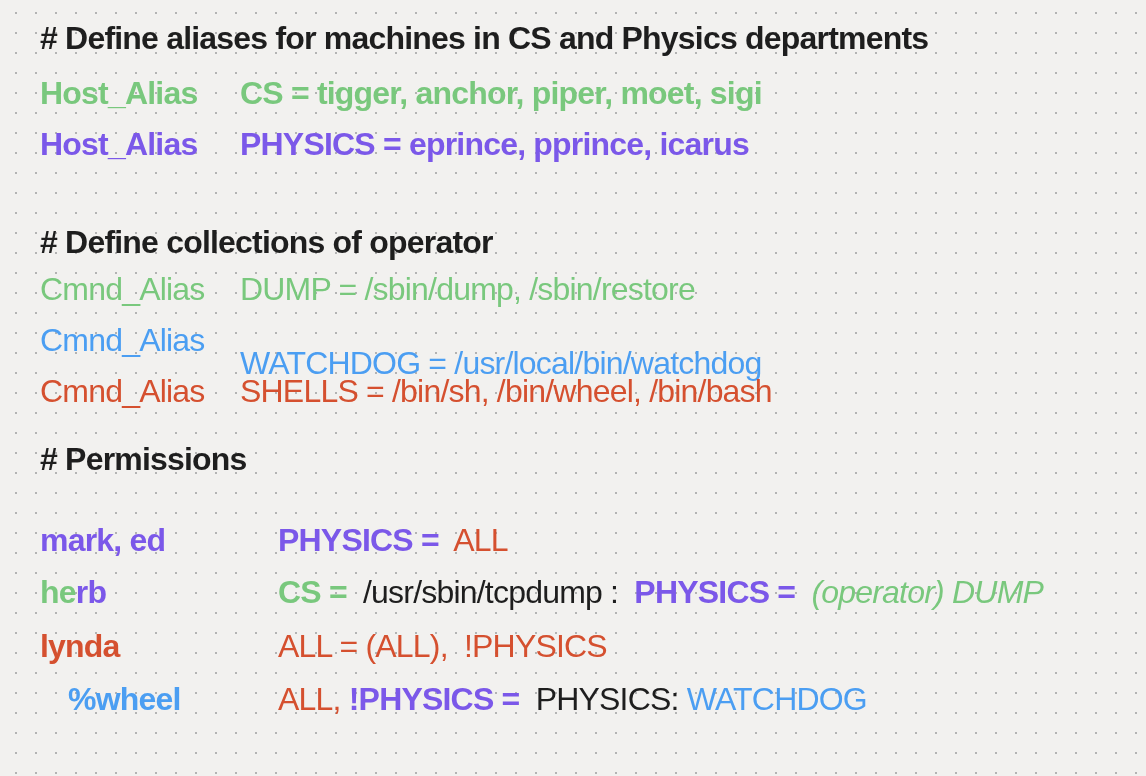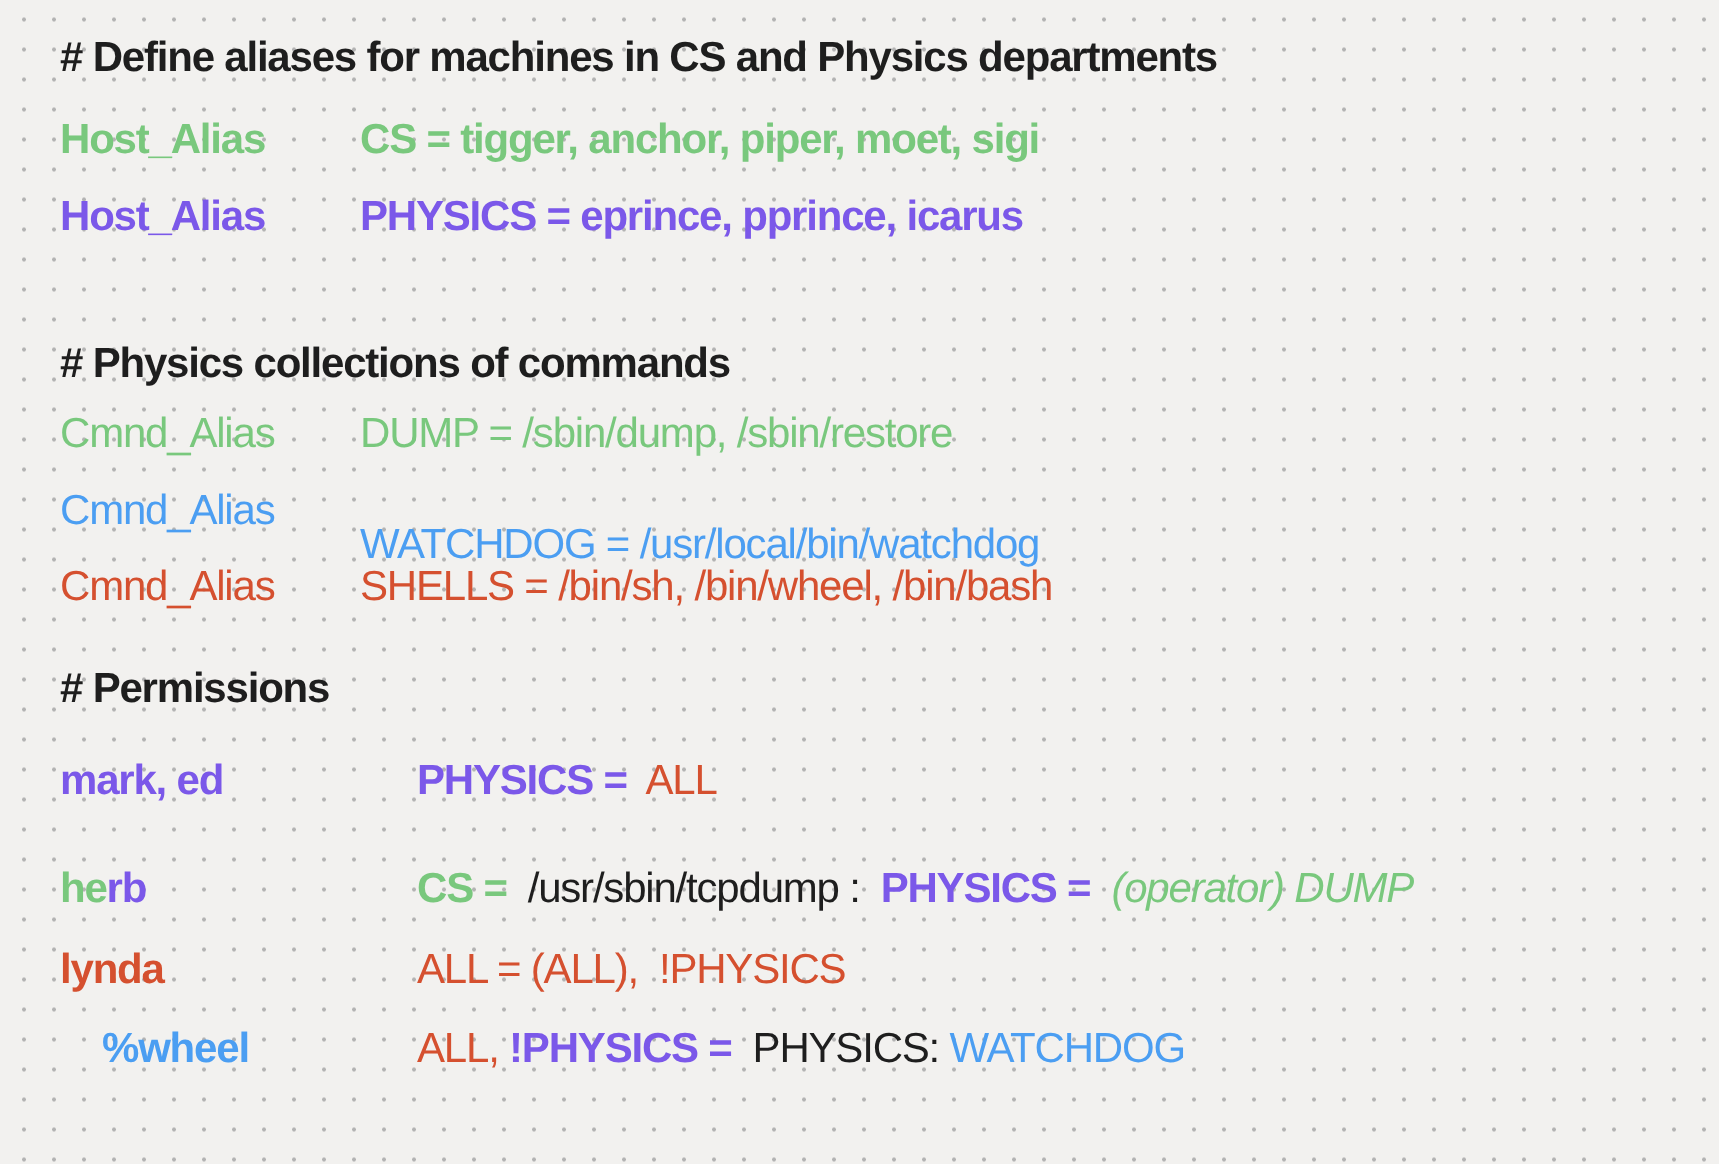--- a/index.html
+++ b/index.html
@@ -4,21 +4,21 @@
 <style>
   html,body{margin:0;padding:0;background:#e8e8e8;}
   .canvas{
     position:relative;
     width:1146px;height:776px;
     background-color:#f2f1ef;
     background-image:radial-gradient(circle,#b3b3b3 1.3px,rgba(0,0,0,0) 1.45px);
     background-size:20px 20px;
     background-position:6px 3px;
     font-family:"Liberation Sans",sans-serif;
-    font-size:28px;
+    font-size:32px;
     letter-spacing:-0.8px;
     overflow:hidden;
   }
   .line{
     position:absolute;
     left:40px;
     display:flex;
     white-space:pre;
     line-height:30px;
   }
@@ -38,40 +38,40 @@
   <div class="line b" style="top:78px">
     <span class="lbl" style="color: rgb(121, 200, 125);">Host_Alias</span>
     <span style="color: rgb(121, 200, 125);">CS = tigger, anchor, piper, moet, sigi</span>
   </div>
 
   <div class="line b" style="top:129px">
     <span class="lbl" style="color: rgb(123, 88, 233);">Host_Alias</span>
     <span style="color: rgb(123, 88, 233);">PHYSICS = eprince, pprince, icarus</span>
   </div>
 
-  <div class="line hdr" style="top:227px"># Physics collections of commands</div>
+  <div class="line hdr" style="top:227px"># Define collections of operator</div>
 
   <div class="line reg" style="top:274px">
     <span class="lbl" style="color: rgb(121, 200, 125);">Cmnd_Alias</span>
     <span style="color: rgb(121, 200, 125);">DUMP = /sbin/dump, /sbin/restore</span>
   </div>
 
   <div class="line reg" style="top:325px">
     <span class="lbl" style="color: rgb(75, 158, 242);">Cmnd_Alias</span>
     <span style="color: rgb(75, 158, 242); margin-top: 23px;">WATCHDOG = /usr/local/bin/watchdog</span>
   </div>
 
   <div class="line reg" style="top:376px">
     <span class="lbl" style="color: rgb(213, 80, 47);">Cmnd_Alias</span>
     <span style="color: rgb(213, 80, 47);">SHELLS = /bin/sh, /bin/wheel, /bin/bash</span>
   </div>
 
   <div class="line hdr" style="top:444px"># Permissions</div>
 
-  <div class="line perm" style="top:505px">
+  <div class="line perm" style="top:525px">
     <span class="lbl"><span class="b" style="color: rgb(123, 88, 233);">mark, ed</span></span>
     <span><span class="b" style="color: rgb(123, 88, 233);">PHYSICS = </span><span class="reg" style="color: rgb(213, 80, 47);"> ALL</span></span>
   </div>
 
   <div class="line perm" style="top:577px">
     <span class="lbl"><span class="b" style="color: rgb(121, 200, 125);">he</span><span class="b" style="color: rgb(123, 88, 233);">rb</span></span>
     <span><span class="b" style="color: rgb(121, 200, 125);">CS = </span><span class="reg" style="color: rgb(30, 30, 30);"> /usr/sbin/tcpdump :  </span><span class="b" style="color: rgb(123, 88, 233);">PHYSICS = </span><span class="reg" style="color: rgb(121, 200, 125); font-style: italic;"> (operator) DUMP</span></span>
   </div>
 
   <div class="line perm" style="top:631px">

